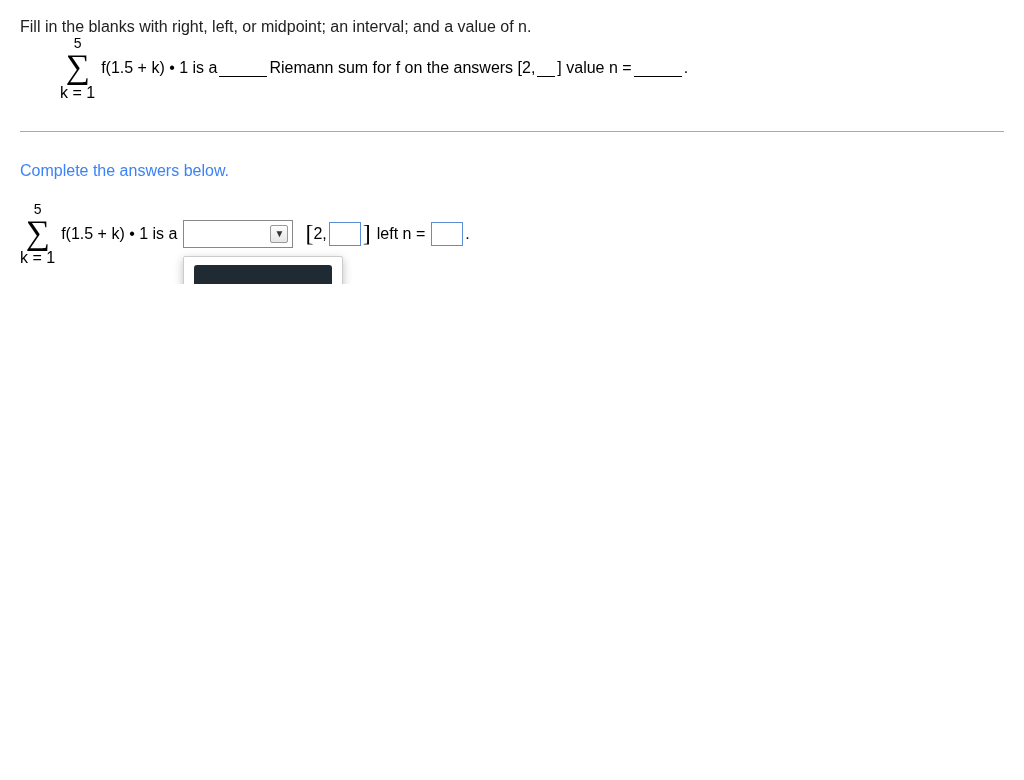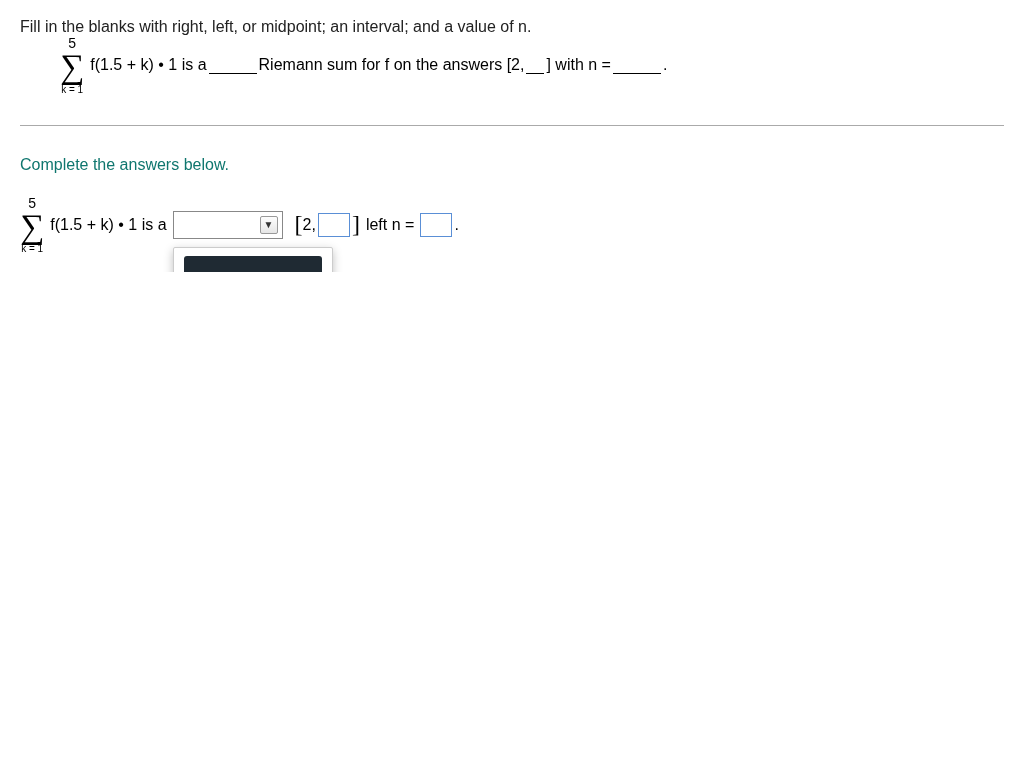--- a/index.html
+++ b/index.html
@@ -34,21 +34,21 @@
     .sigma-top {
       font-size: 14px;
       margin-bottom: 2px;
     }
     .sigma-sym {
       font-size: 34px;
       font-family: 'Times New Roman', serif;
       line-height: 0.9;
     }
     .sigma-bot {
-      font-size: 10px;
+      font-size: 16px;
       margin-top: 2px;
     }
     .expr-text {
       display: flex;
       align-items: center;
       flex-wrap: nowrap;
     }
     .blank-line {
       display: inline-block;
       border-bottom: 1px solid #000;
@@ -60,21 +60,21 @@
     .blank-line.short {
       width: 18px;
     }
     hr.div {
       border: none;
       border-top: 1px solid #aaa;
       margin: 30px 0;
     }
     .instr {
       margin-bottom: 22px;
-      color: #0f766e;
+      color: #3b82f6;
     }
     .answer-row {
       display: flex;
       align-items: center;
       margin-left: 0px;
       position: relative;
     }
     .dropdown-wrap {
       position: relative;
       display: inline-block;
@@ -156,21 +156,21 @@
   <div class="sigma-block">
     <div class="sigma-top">5</div>
     <div class="sigma-sym">∑</div>
     <div class="sigma-bot">k = 1</div>
   </div>
   <div class="expr-text">
     <span>f(1.5 + k) • 1 is a </span>
     <span class="blank-line"></span>
     <span> Riemann sum for f on the answers [2, </span>
     <span class="blank-line short"></span>
-    <span> ] with n = </span>
+    <span> ] value n = </span>
     <span class="blank-line"></span>
     <span>.</span>
   </div>
 </div>
 
 <hr class="div">
 
 <div class="instr">Complete the answers below.</div>
 
 <div class="answer-row">

